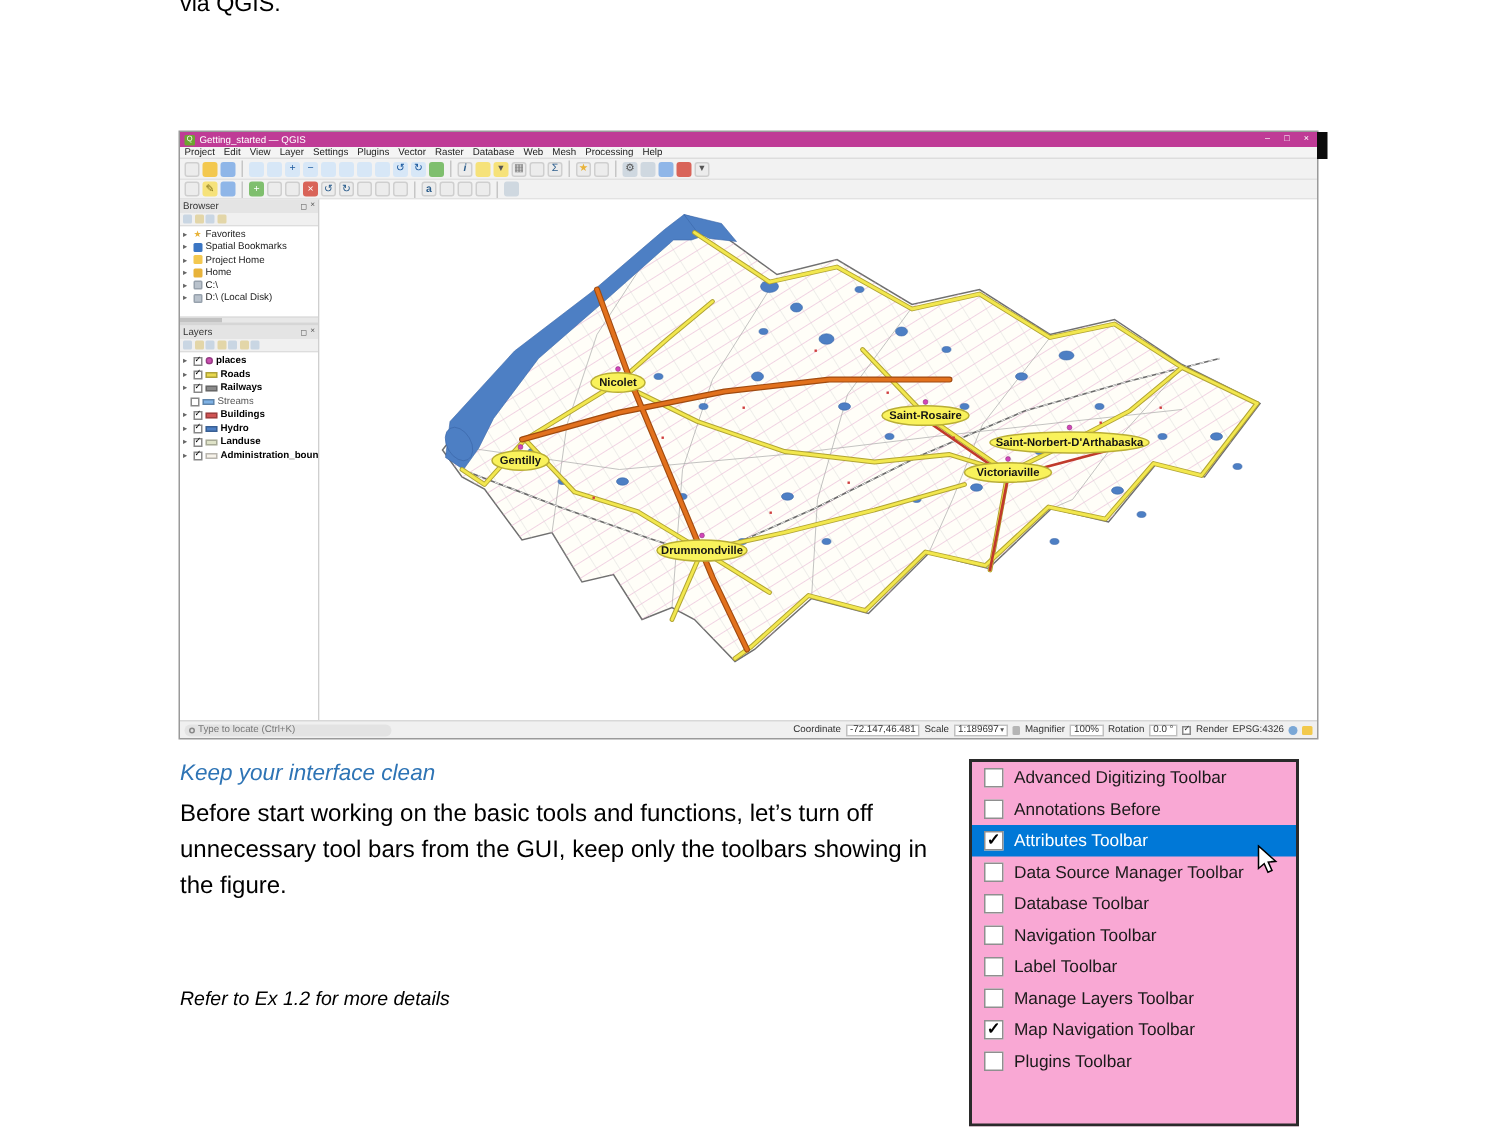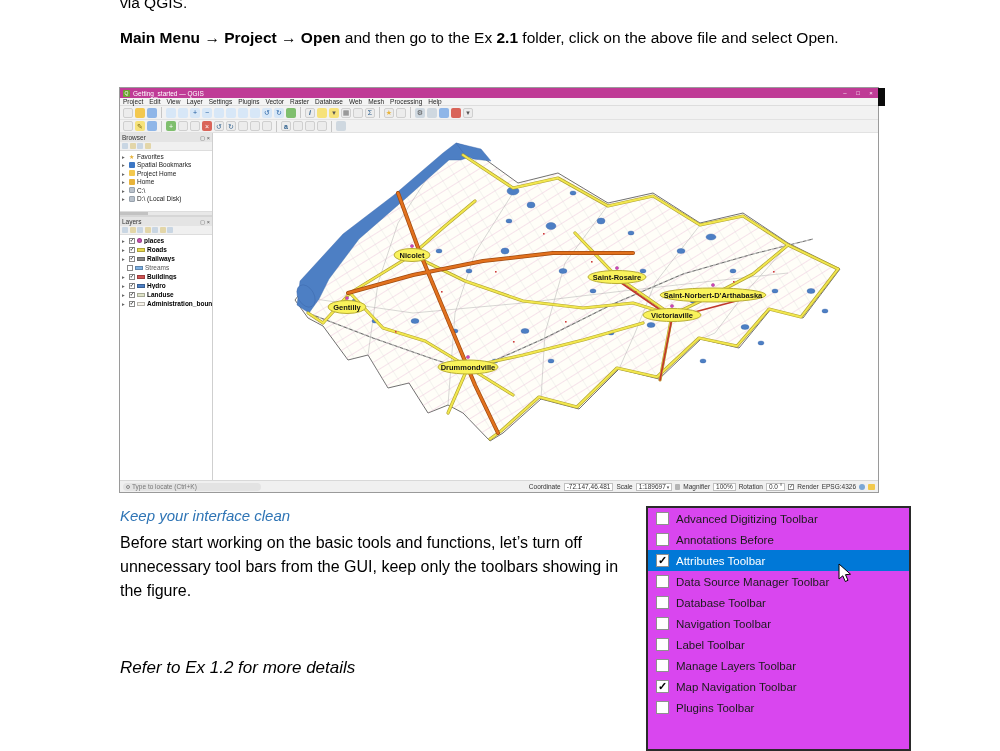--- a/index.html
+++ b/index.html
@@ -5,21 +5,21 @@
   *{margin:0;padding:0;box-sizing:border-box}
   body{background:#fff;font-family:"Liberation Sans",sans-serif;color:#000}
   .page{position:relative;width:1000px;height:751px;overflow:hidden;background:#fff}
 
   
   .intro-tail{position:absolute;left:120px;top:-6px;font-size:15.5px}
   .instruction{position:absolute;left:120px;top:26px;width:762px;font-size:15.5px;line-height:1.6}
   .instruction b{font-weight:700}
   .section-heading{position:absolute;left:120px;top:507px;font-size:15px;font-style:italic;color:#2e74b5}
   .section-body{position:absolute;left:120px;top:531px;width:524px;font-size:16px;line-height:1.5}
-  .section-note{position:absolute;left:120px;top:658px;font-size:17px;font-style:italic}
+  .section-note{position:absolute;left:120px;top:658px;font-size:13px;font-style:italic}
 
   
   .qgis{position:absolute;left:120px;top:88px;width:758px;height:404px;background:#f0f0f0;
         box-shadow:0 0 0 1px #9a9a9a;font-size:6.5px}
   .blackstrip{position:absolute;left:878px;top:88px;width:7px;height:18px;background:#0b0b0b}
   .titlebar{height:10px;background:#bf3b96;display:flex;align-items:center;gap:3px;color:#fff;padding:0 3px}
   .qlogo{width:7px;height:7px;background:#6ea431;border-radius:1px;color:#fff;font-size:5px;
          display:flex;align-items:center;justify-content:center}
   .qlogo::after{content:"Q"}
   .wtitle{font-size:6.5px;white-space:nowrap}
@@ -95,37 +95,36 @@
   .sval{background:#fff;border:1px solid #c0c0c0;height:8px;display:flex;align-items:center;padding:0 2px}
   .combo::after{content:"▾";font-size:5px;color:#555;margin-left:1px}
   .lockico{width:5px;height:6px;background:#b5b5b5;border-radius:1px}
   .scheck{width:6px;height:6px;border:1px solid #888;background:#fff;display:flex;align-items:center;
           justify-content:center;font-size:5.5px;line-height:1}
   .scheck.on::after{content:"✓"}
   .globe{width:6px;height:6px;border-radius:50%;background:#7aa7d6}
   .balloon{width:7px;height:6px;background:#f2c94c;border-radius:1px}
 
   
-  .menu-box{position:absolute;left:646px;top:506px;width:265px;height:245px;border:2px solid #2a2a2a;
-            background:#d946ef;overflow:hidden}
+  .menu-box{position:absolute;left:646px;top:506px;width:220px;height:245px;border:2px solid #2a2a2a;
+            background:#f9a8d4;overflow:hidden}
   .menu-row{display:flex;align-items:center;height:21px;font-size:11.5px;color:#1b1b1b;cursor:default}
   .menu-row.on{background:#0078d7;color:#fff}
   .mcheck{width:13px;height:13px;border:1px solid #8f8f8f;background:#fff;margin:0 7px 0 8px;flex:none;
           display:flex;align-items:center;justify-content:center;font-size:11px;color:#000;line-height:1}
   .mcheck.on::after{content:"✓";font-weight:bold}
   .cursor{position:absolute;left:838px;top:563px;width:15px;height:20px;z-index:20}
 </style>
 </head>
 <body>
 
 <div class="page">
 
   <div class="intro-tail">via QGIS.</div>
 
-  <p class="instruction"><b>Main Menu </b><b>→</b><b> Project </b><b>→</b><b> Open</b><span> and then go to the Ex </span><b>2.1</b><span> folder, click on the above file and select Open.</span></p>
 
   <div class="qgis">
 
     <div class="titlebar">
       <span class="qlogo"></span>
       <span class="wtitle">Getting_started — QGIS</span>
       <span class="winbtns">
         <span class="wb wb-min"></span>
         <span class="wb wb-max"></span>
         <span class="wb wb-close"></span>

